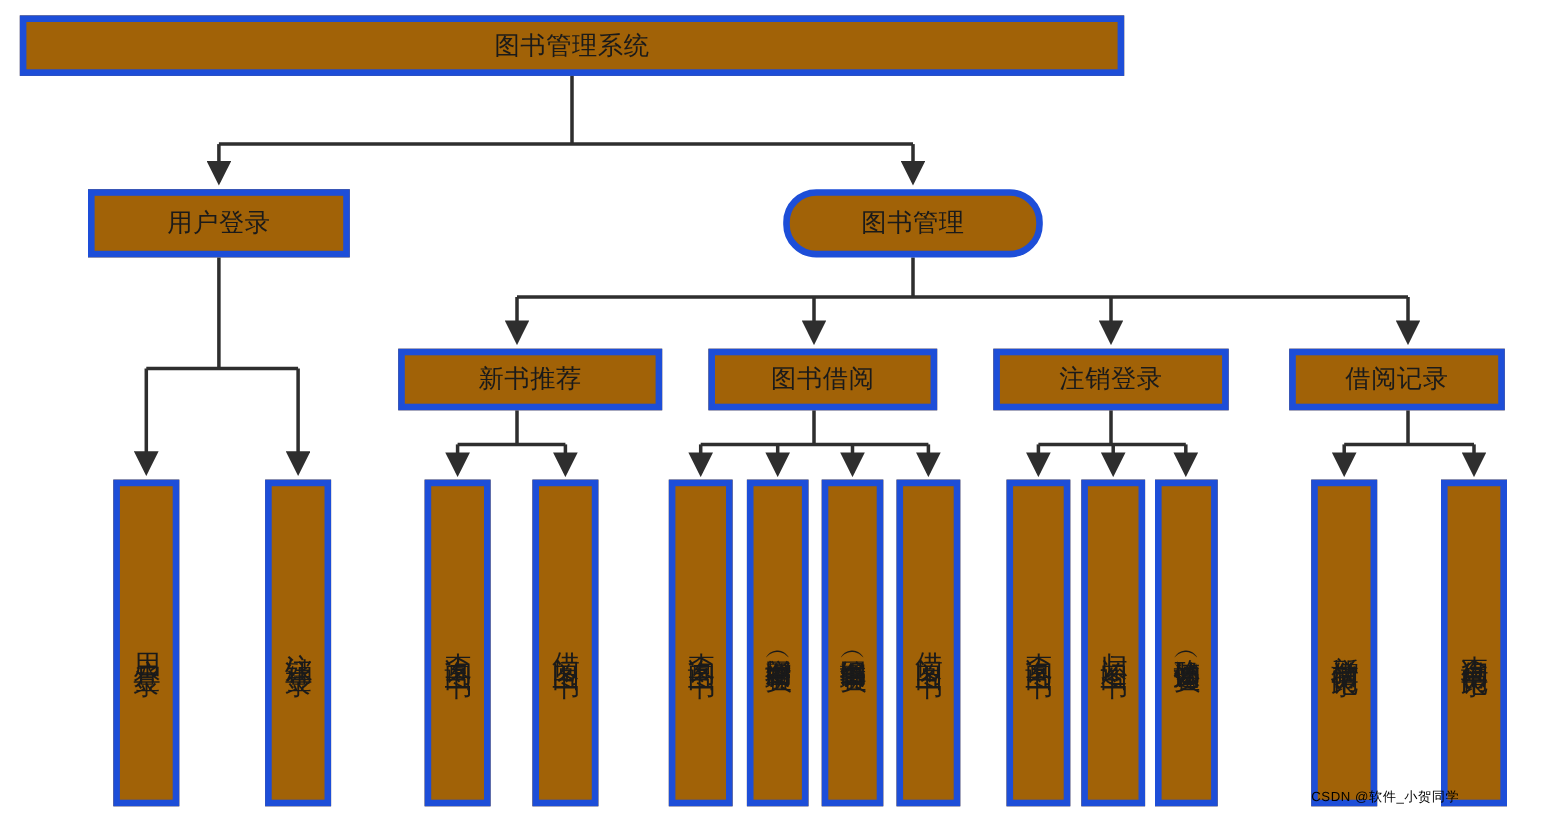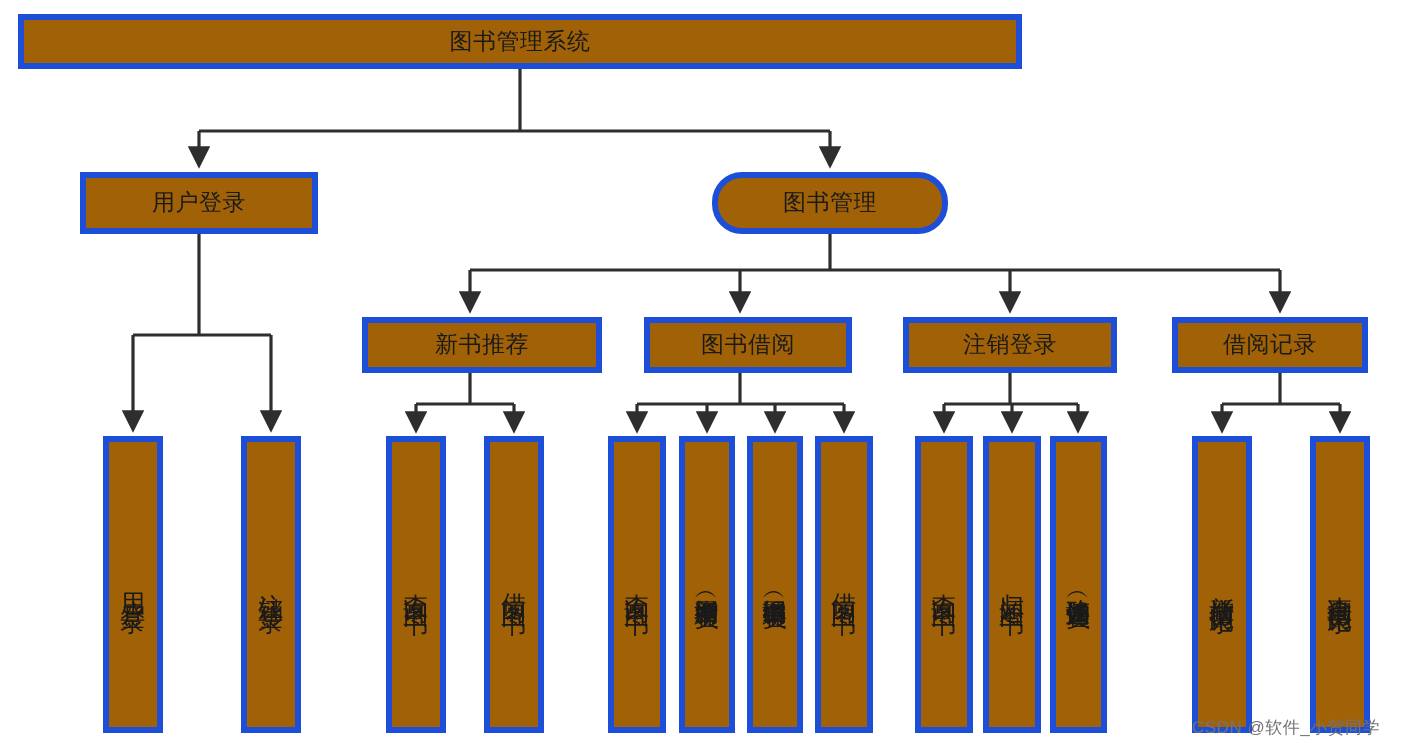--- a/index.html
+++ b/index.html
@@ -56,22 +56,22 @@
     writing-mode: vertical-rl;
     text-orientation: upright;
     font-size: 25px;
     line-height: 1.05;
     letter-spacing: 6px;
     white-space: nowrap;
     max-height: 100%;
   }
   .watermark {
     position: absolute;
-    font-size: 17px;
-    color: #737373;
+    font-size: 12px;
+    color: #000000;
     white-space: nowrap;
     letter-spacing: 0.5px;
   }
 </style>
 </head>
 <body>
 
 <div id="canvas">
 
   <svg id="wires" viewBox="0 0 1405 747" xmlns="http://www.w3.org/2000/svg">

